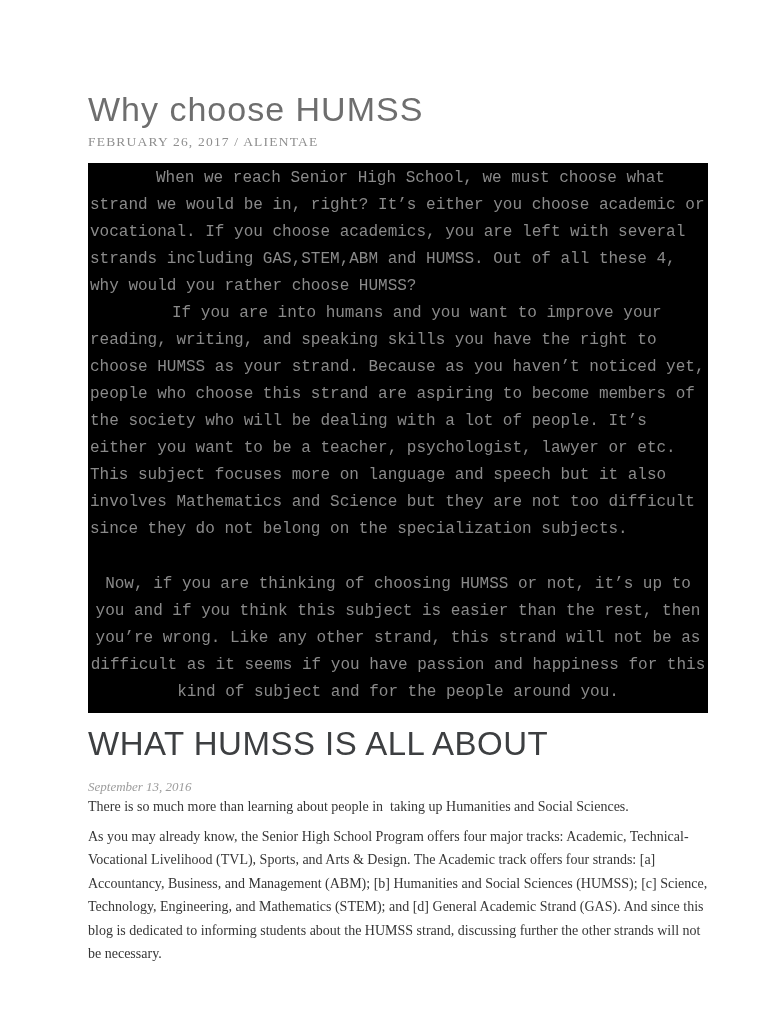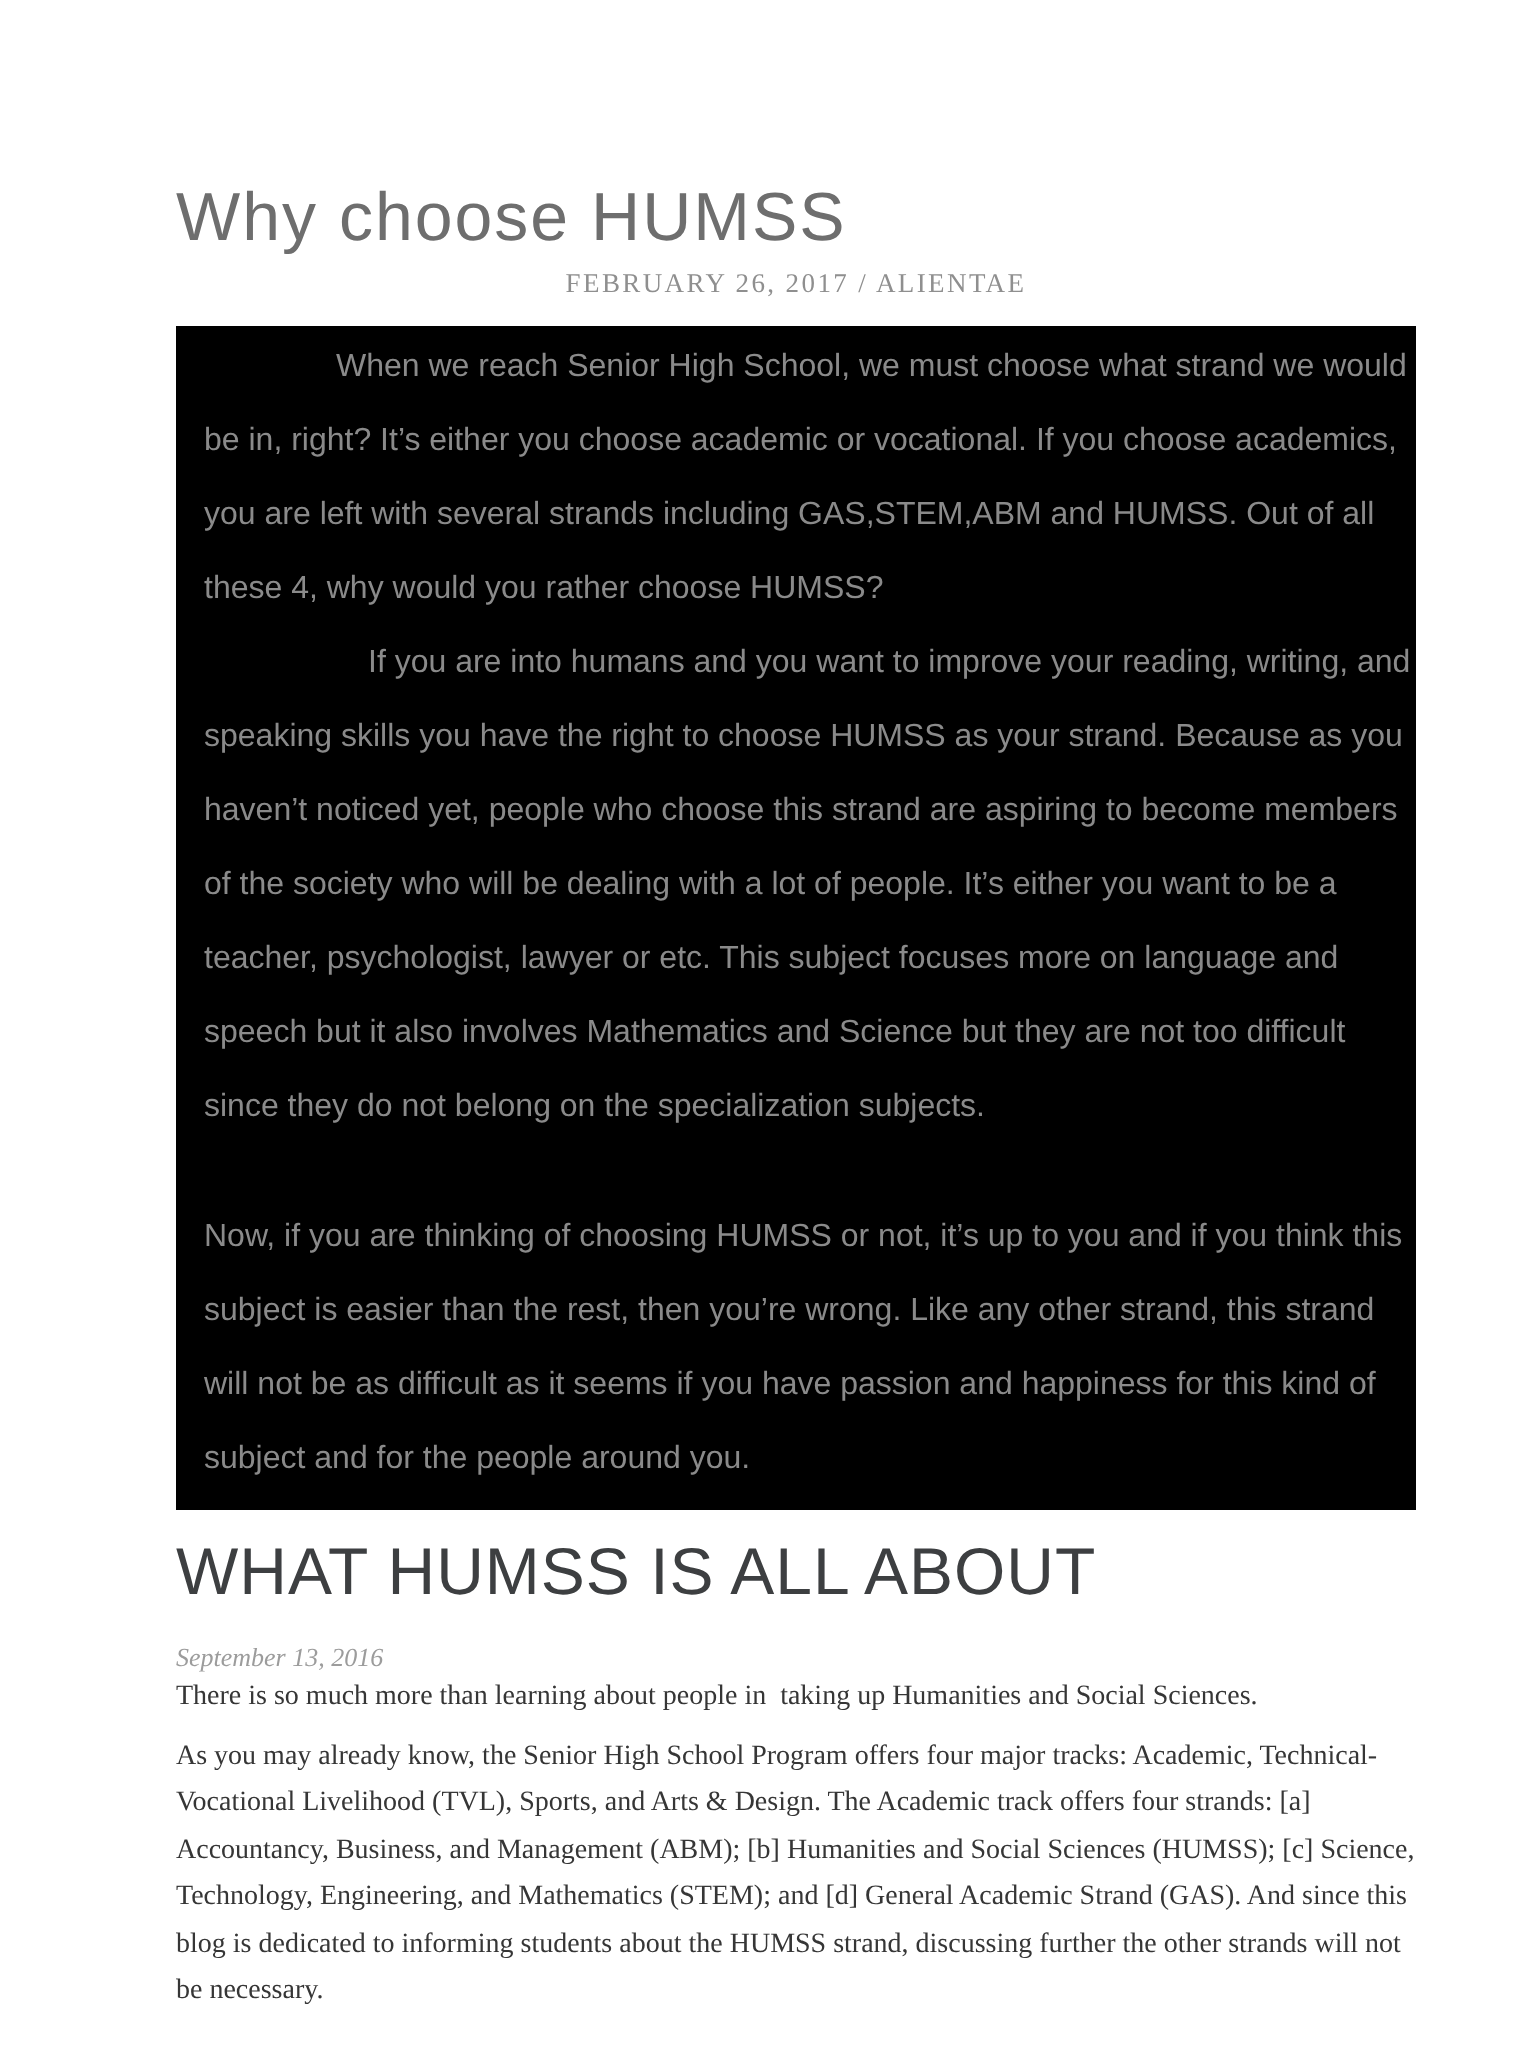--- a/index.html
+++ b/index.html
@@ -25,39 +25,37 @@
     letter-spacing: 1px;
     color: var(--title_text, #6e6e6e);
   }
   .post-meta {
     margin-top: 5px;
     font-family: "Liberation Serif", serif;
     font-size: 13.5px;
     letter-spacing: 1.2px;
     color: var(--meta_text, #8f8f8f);
     line-height: 17px;
-    text-align: center;
   }
   .post-meta a { color: inherit; text-decoration: none; cursor: pointer; }
   .content-box {
     margin-top: 13px;
     background: var(--box_bg, #000000);
     padding: 2px 2px 7px 2px;
     color: var(--box_text, #8a8a8a);
   }
   .content-box p {
-    font-family: Liberation Sans, sans-serif;
+    font-family: Liberation Mono, monospace;
     font-size: 16px;
-    line-height: 37px;
+    line-height: 27px;
     white-space: pre-wrap;
-    margin-left: 12px;
   }
   .indent-a { text-indent: 66px; }
   .indent-b { text-indent: 82px; }
-  .gap-top  { margin-top: 28px; }
+  .gap-top  { margin-top: 28px; text-align: center; }
   .section-heading {
     margin-top: 12px;
     font-family: "Liberation Sans", sans-serif;
     font-weight: 400;
     font-size: 33px;
     line-height: 38px;
     letter-spacing: 0.5px;
     color: var(--heading_text, #3d3f41);
   }
   .section-date {

